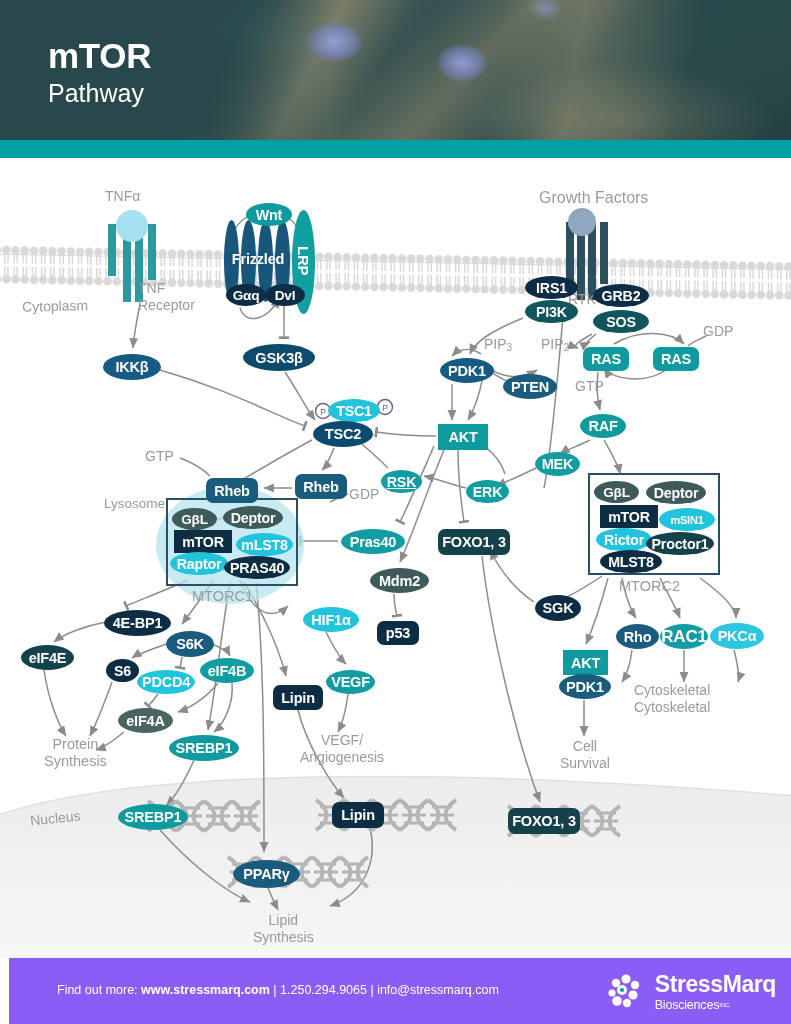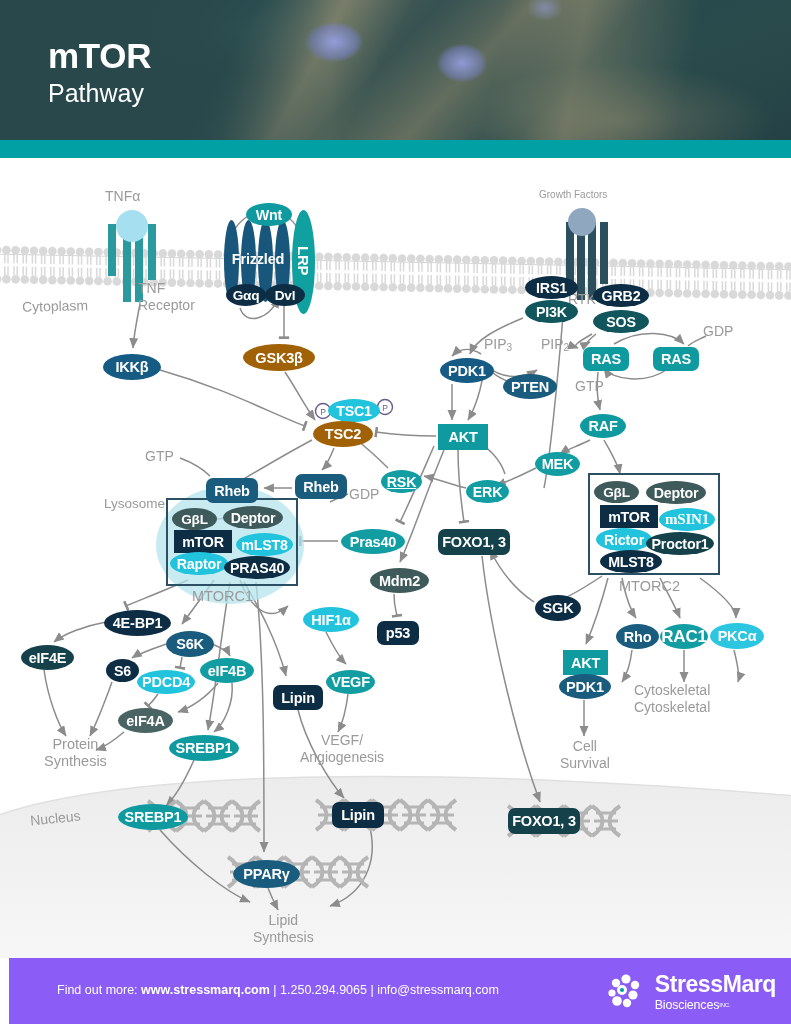--- a/index.html
+++ b/index.html
@@ -73,21 +73,21 @@
     letter-spacing: -0.2px;
     z-index: 5;
   }
   .ellipse { border-radius: 50%; }
   .rounded { border-radius: 7px; }
   .rect { border-radius: 0; }
 
   .c-dark   { background: #0d2d44; }
   .c-teal-d { background: #10565c; }   
   .c-pine   { background: #14414a; }
-  .c-forest { background: #a16207; justify-content: center; }
+  .c-forest { background: #0c4a6e; justify-content: center; }
   .c-blue   { background: #155b84; }   
   .c-steel  { background: #1a5c7d; }
   .c-teal   { background: #0f9aa0; }   
   .c-teal2  { background: #129da2; }
   .c-cyan   { background: #22c3dd; }   
   .c-cyan2  { background: #2cc6e0; }
   .c-slate  { background: #3f5a5a; }   
   .c-slate2 { background: #4a6464; }
 
   .label-grey {
@@ -733,21 +733,21 @@
     <div class="label-grey" style="left:30px;top:652px;font-size:14px;transform:rotate(-6deg);">Nucleus</div>
     <div class="label-grey" style="left:104px;top:338px;font-size:13.5px;">Lysosome</div>
     <div class="label-grey" style="left:192px;top:430px;font-size:14.5px;">MTORC1</div>
     <div class="label-grey" style="left:619px;top:420px;font-size:14.5px;">MTORC2</div>
 
     <div class="label-grey" style="left:105px;top:30px;font-size:14px;">TNFα</div>
     <div class="label-grey" style="left:138px;top:122px;font-size:14px;line-height:1.18;">
       <div>TNF</div>
       <div>Receptor</div>
     </div>
-    <div class="label-grey" style="left:539px;top:31px;font-size:10px;">Growth Factors</div>
+    <div class="label-grey" style="left:539px;top:31px;font-size:16px;">Growth Factors</div>
     <div class="label-grey" style="left:568px;top:133px;font-size:14px;">RTK</div>
 
     <div class="label-grey" style="left:484px;top:178px;font-size:14px;">
       <span>PIP</span><span class="sub">3</span>
     </div>
     <div class="label-grey" style="left:541px;top:178px;font-size:14px;">
       <span>PIP</span><span class="sub">2</span>
     </div>
     <div class="label-grey" style="left:575px;top:220px;font-size:14px;">GTP</div>
     <div class="label-grey" style="left:703px;top:165px;font-size:14px;">GDP</div>
@@ -877,21 +877,21 @@
         </div>
         <div class="node ellipse c-slate" style="left: 594px; top: 323px; width: 45px; height: 22px; font-size: 13.64px;">
           <span>GβL</span>
         </div>
         <div class="node ellipse c-slate" style="left: 646px; top: 323px; width: 60px; height: 23px; font-size: 14.26px;">
           <span>Deptor</span>
         </div>
         <div class="node rect c-dark" style="left: 600px; top: 347px; width: 58px; height: 23px; font-size: 14.26px;">
           <span>mTOR</span>
         </div>
-        <div class="node ellipse c-cyan" style="left: 659px; top: 350px; width: 56px; height: 23px; font-size: 15px; font-family: Liberation Serif, serif;">
+        <div class="node ellipse c-cyan" style="left: 659px; top: 350px; width: 56px; height: 23px; font-size: 11px;">
           <span>mSIN1</span>
         </div>
         <div class="node ellipse c-cyan" style="left: 596px; top: 370px; width: 56px; height: 23px; font-size: 14.26px;">
           <span>Rictor</span>
         </div>
         <div class="node ellipse c-pine" style="left: 646px; top: 374px; width: 68px; height: 23px; font-size: 14.26px;">
           <span>Proctor1</span>
         </div>
         <div class="node ellipse c-dark" style="left: 600px; top: 392px; width: 62px; height: 23px; font-size: 14.26px;">
           <span>MLST8</span>

